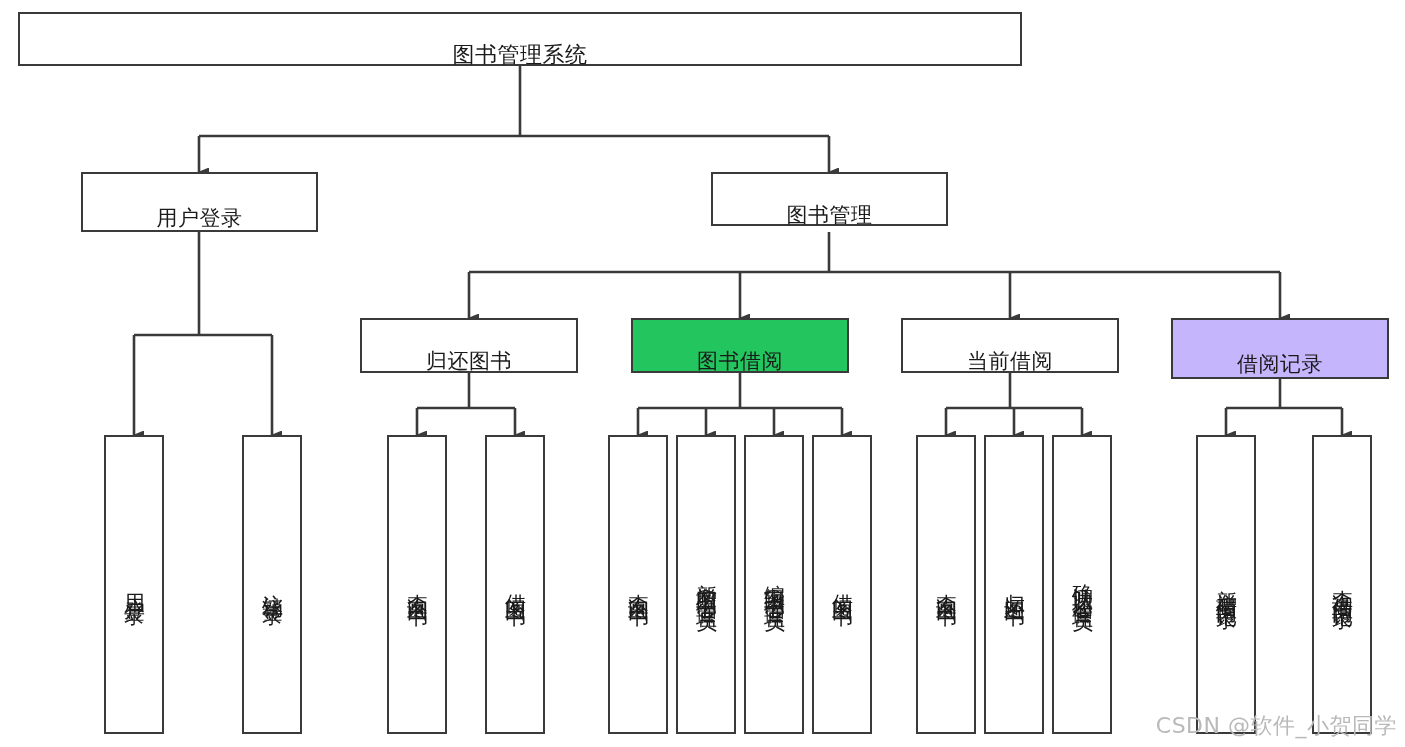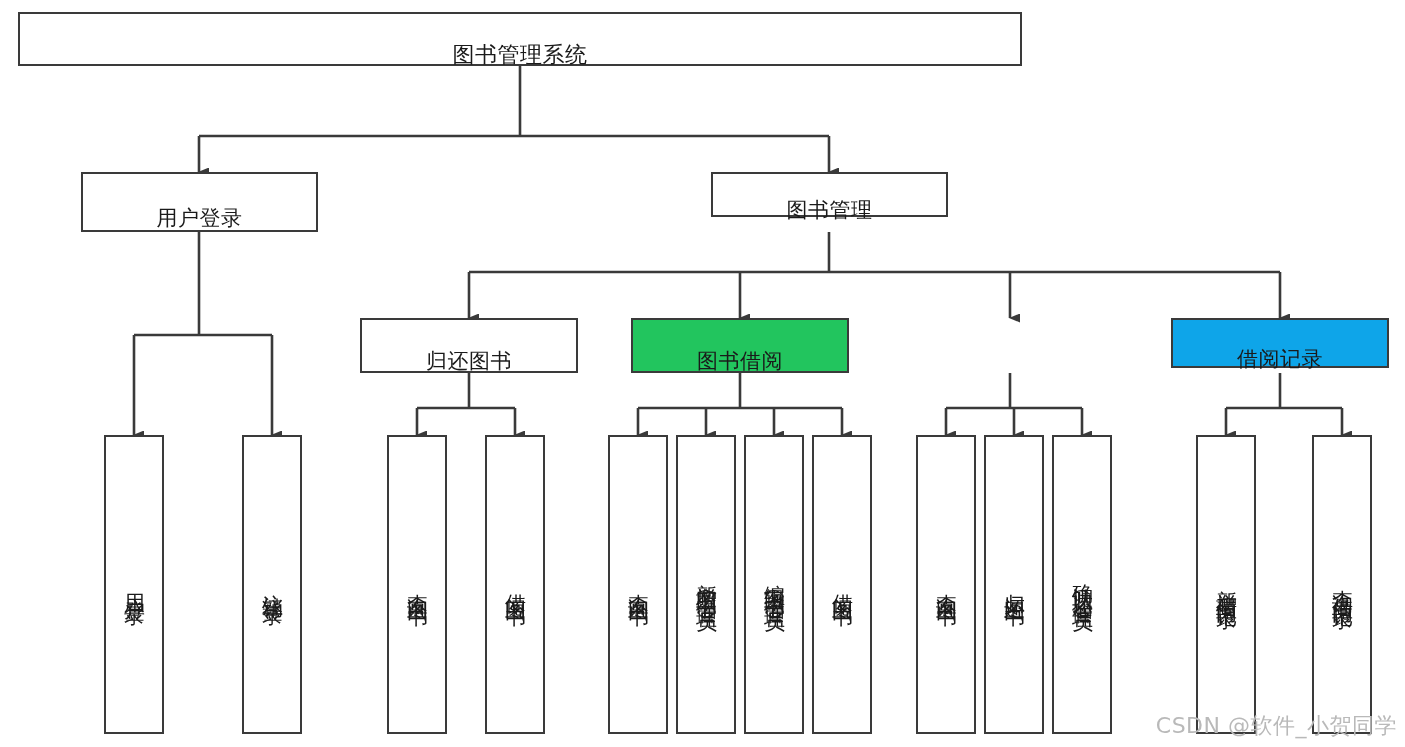--- a/index.html
+++ b/index.html
@@ -125,31 +125,34 @@
       </g>
   </svg>
 
   <div class="node root horiz" style="left: 18px; top: 12px; width: 1004px; height: 54px; border-color: rgb(58, 58, 58); background: rgb(255, 255, 255); color: rgb(26, 26, 26);">
     <span class="node-label">图书管理系统</span>
   </div>
 
   <div class="node horiz" style="left: 81px; top: 172px; width: 237px; height: 60px; border-color: rgb(58, 58, 58); background: rgb(255, 255, 255); color: rgb(26, 26, 26);">
     <span class="node-label">用户登录</span>
   </div>
-  <div class="node horiz" style="left: 711px; top: 172px; width: 237px; height: 45px; border-color: rgb(58, 58, 58); background: rgb(255, 255, 255); color: rgb(26, 26, 26);">
+  <div class="node horiz" style="left: 711px; top: 172px; width: 237px; height: 54px; border-color: rgb(58, 58, 58); background: rgb(255, 255, 255); color: rgb(26, 26, 26);">
     <span class="node-label">图书管理</span>
   </div>
 
   <div class="node horiz" style="left: 360px; top: 318px; width: 218px; height: 55px; border-color: rgb(58, 58, 58); background: rgb(255, 255, 255); color: rgb(26, 26, 26);">
     <span class="node-label">归还图书</span>
   </div>
   <div class="node horiz" style="left: 631px; top: 318px; width: 218px; height: 55px; border-color: rgb(58, 58, 58); background: #22c55e; color: rgb(26, 26, 26);">
     <span class="node-label">图书借阅</span>
   </div>
-  <div class="node horiz" style="left: 1171px; top: 318px; width: 218px; height: 50px; border-color: rgb(58, 58, 58); background: #0ea5e9; color: rgb(26, 26, 26);">
+  <div class="node horiz" style="left: 901px; top: 318px; width: 218px; height: 55px; border-color: rgb(58, 58, 58); background: rgb(255, 255, 255); color: rgb(26, 26, 26);">
+    <span class="node-label">当前借阅</span>
+  </div>
+  <div class="node horiz" style="left: 1171px; top: 318px; width: 218px; height: 61px; border-color: rgb(58, 58, 58); background: #c4b5fd; color: rgb(26, 26, 26);">
     <span class="node-label">借阅记录</span>
   </div>
 
   <div class="node vert" style="left: 104px; top: 435px; width: 60px; height: 299px; border-color: rgb(58, 58, 58); background: rgb(255, 255, 255); color: rgb(26, 26, 26);">
     <span class="node-label">用户登录</span>
   </div>
   <div class="node vert" style="left: 242px; top: 435px; width: 60px; height: 299px; border-color: rgb(58, 58, 58); background: rgb(255, 255, 255); color: rgb(26, 26, 26);">
     <span class="node-label">注销登录</span>
   </div>
   <div class="node vert" style="left: 387px; top: 435px; width: 60px; height: 299px; border-color: rgb(58, 58, 58); background: rgb(255, 255, 255); color: rgb(26, 26, 26);">

